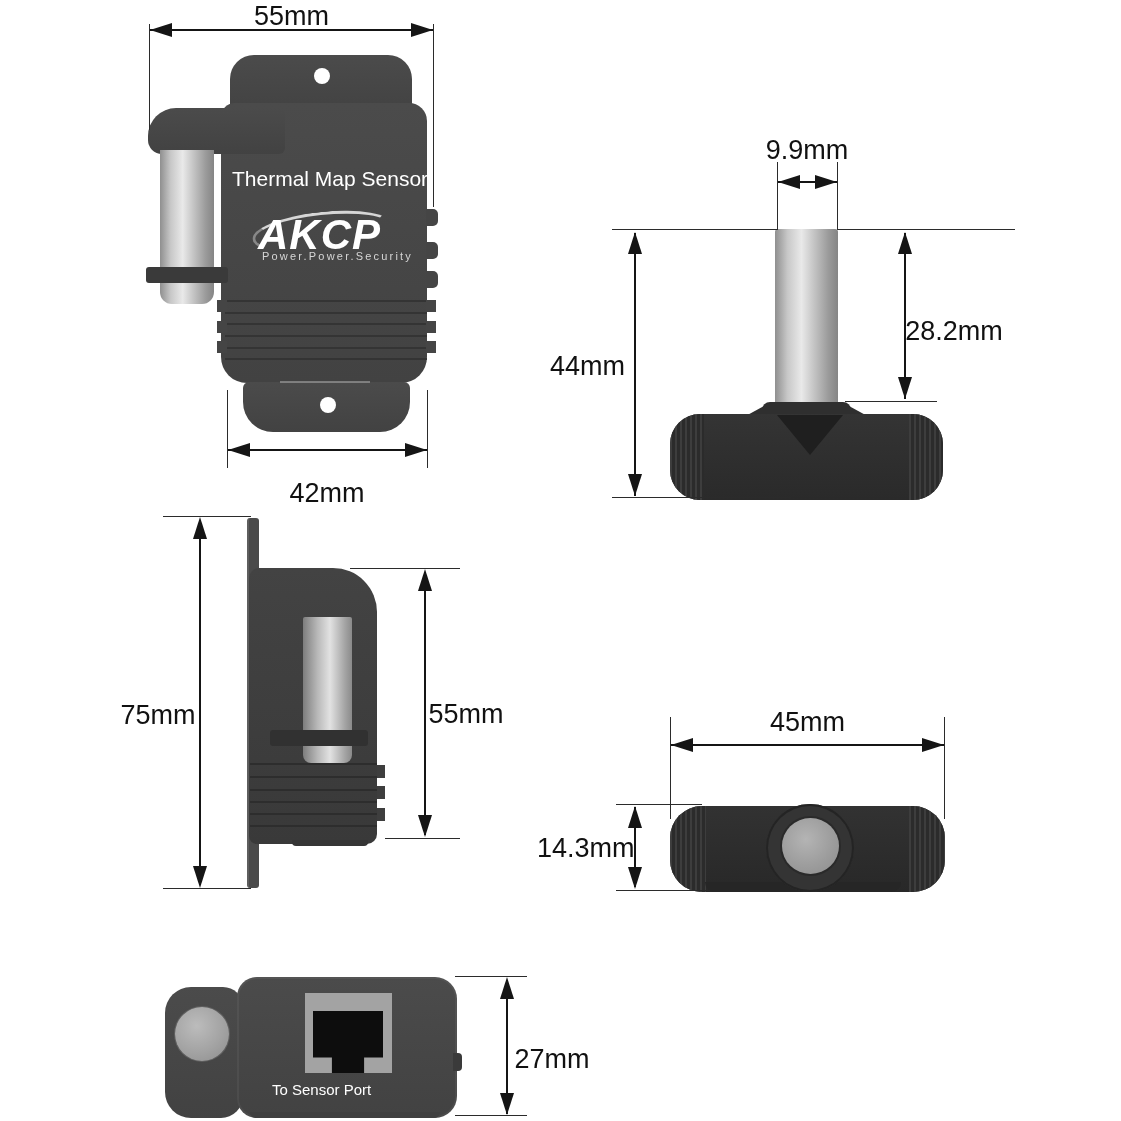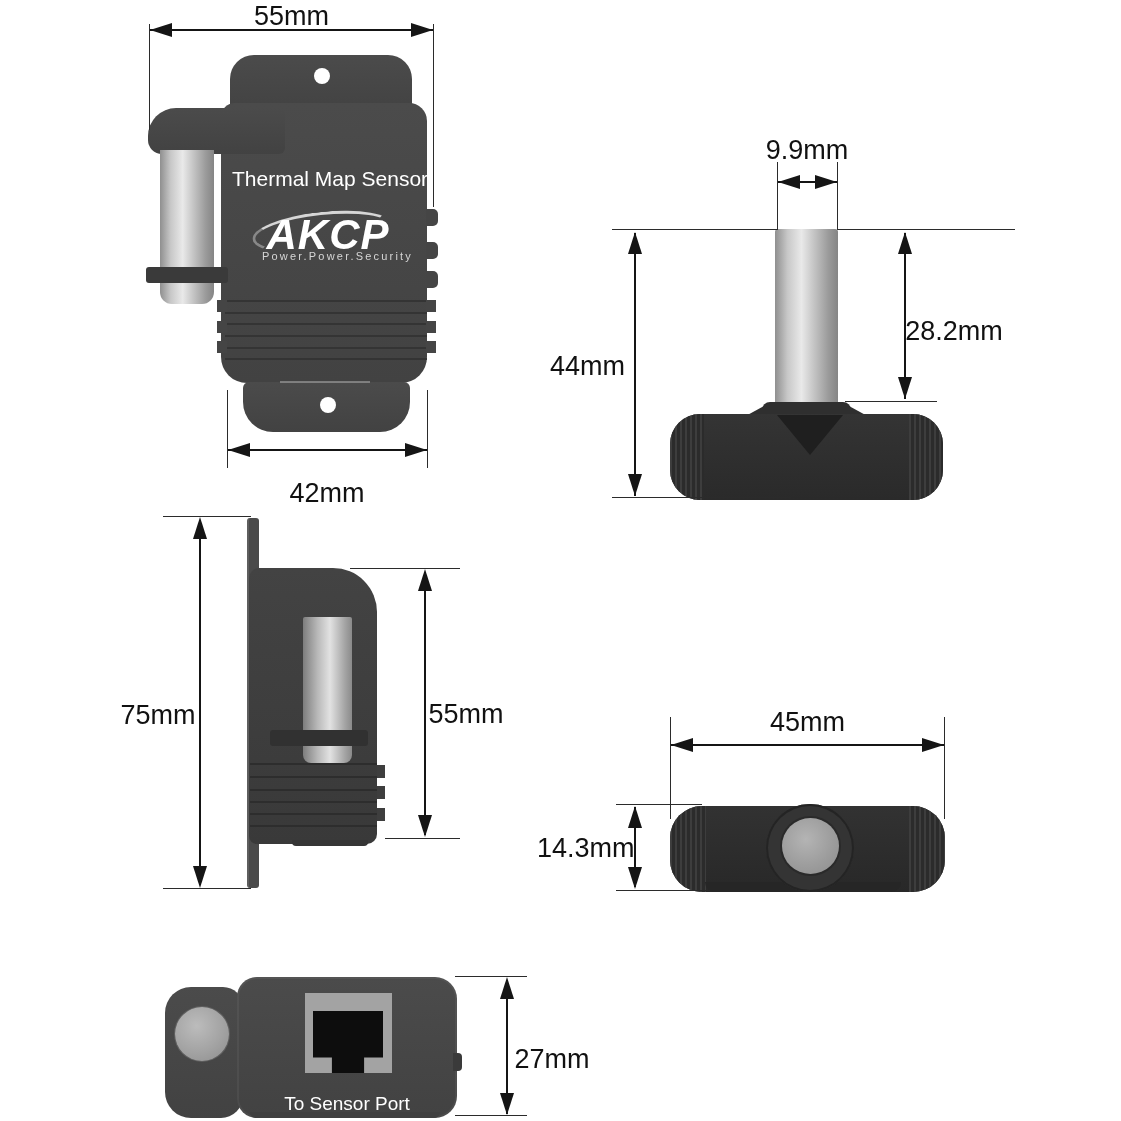--- a/index.html
+++ b/index.html
@@ -15,21 +15,21 @@
   .arr-r{border-top:7px solid transparent;border-bottom:7px solid transparent;border-left:22px solid #151515;}
   .arr-u{border-left:7px solid transparent;border-right:7px solid transparent;border-bottom:22px solid #151515;}
   .arr-d{border-left:7px solid transparent;border-right:7px solid transparent;border-top:22px solid #151515;}
   .dim-label{position:absolute;font-size:27px;color:#111;text-align:center;white-space:nowrap;}
   
   .gray-body{background:linear-gradient(180deg,#4b4b4b,#424242);}
   .dark-body{background:linear-gradient(180deg,#343434,#2a2a2a);}
   .metal-v{background:linear-gradient(90deg,#8f8f8f 0%,#c8c8c8 20%,#e9e9e9 42%,#c4c4c4 62%,#9a9a9a 85%,#858585 100%);}
   .knurl{background:repeating-linear-gradient(90deg,#3d3d3d 0 2px,#2b2b2b 2px 5px);}
   .hole{position:absolute;background:#ffffff;border-radius:50%;}
-  .white-text{position:absolute;color:#ffffff;text-align:center;white-space:nowrap;}
+  .white-text{position:absolute;color:#ffffff;white-space:nowrap;}
 </style>
 </head>
 <body>
 
 <div id="canvas">
 
   <div>
 
     <div class="part gray-body" style="left:230px;top:55px;width:182px;height:60px;border-radius:24px 24px 8px 8px;"></div>
     <div class="hole" style="left:314px;top:68px;width:16px;height:16px;"></div>
@@ -167,21 +167,21 @@
   </div>
 
   <div>
     <div class="part gray-body" style="left:165px;top:987px;width:78px;height:131px;border-radius:26px 20px 22px 26px;"></div>
     <div class="part gray-body" style="left:237px;top:977px;width:220px;height:141px;border-radius:20px 22px 22px 20px;box-shadow:inset 0 0 0 2px rgba(255,255,255,.05);"></div>
     <div class="part" style="left:175px;top:1007px;width:54px;height:54px;border-radius:50%;background:radial-gradient(circle at 40% 35%,#bcbcbc,#a3a3a3 55%,#8d8d8d);box-shadow:0 0 0 1px #5f5f5f;"></div>
     <div class="part" style="left:305px;top:993px;width:87px;height:80px;background:#a3a3a3;"></div>
     <div class="part" style="left:313px;top:1011px;width:70px;height:62px;background:#0d0d0d;clip-path:polygon(0 0,100% 0,100% 75%,73% 75%,73% 100%,27% 100%,27% 75%,0 75%);"></div>
     <div class="part" style="left:453px;top:1053px;width:9px;height:18px;background:#3a3a3a;border-radius:0 4px 4px 0;"></div>
     <div class="part" style="left:250px;top:1112px;width:190px;height:6px;background:#3f3f3f;border-radius:0 0 6px 6px;"></div>
-    <div class="white-text" style="left:272px;top:1081px;width:150px;font-size:19px;margin-top:12px;">To Sensor Port</div>
+    <div class="white-text" style="left:272px;top:1081px;width:150px;font-size:15px;">To Sensor Port</div>
 
     <div class="ext" style="left:455px;top:976px;width:72px;height:1px;"></div>
     <div class="ext" style="left:455px;top:1115px;width:72px;height:1px;"></div>
     <div class="dl-v" style="left:506px;top:980px;height:134px;"></div>
     <div class="arr arr-u" style="left:500px;top:977px;"></div>
     <div class="arr arr-d" style="left:500px;top:1093px;"></div>
     <div class="dim-label" style="left:512px;top:1044px;width:80px;">27mm</div>
   </div>
 
 </div>

